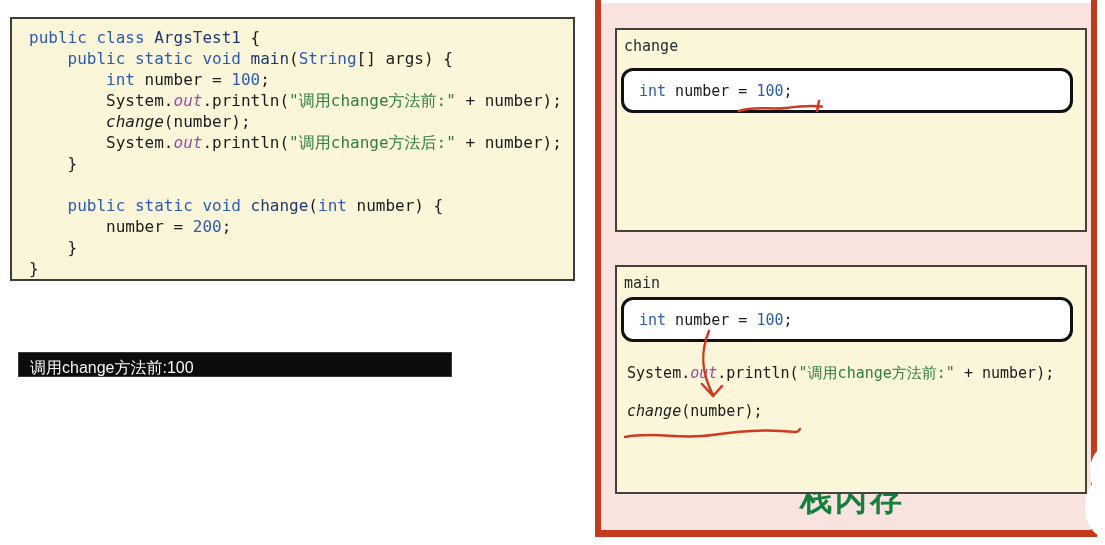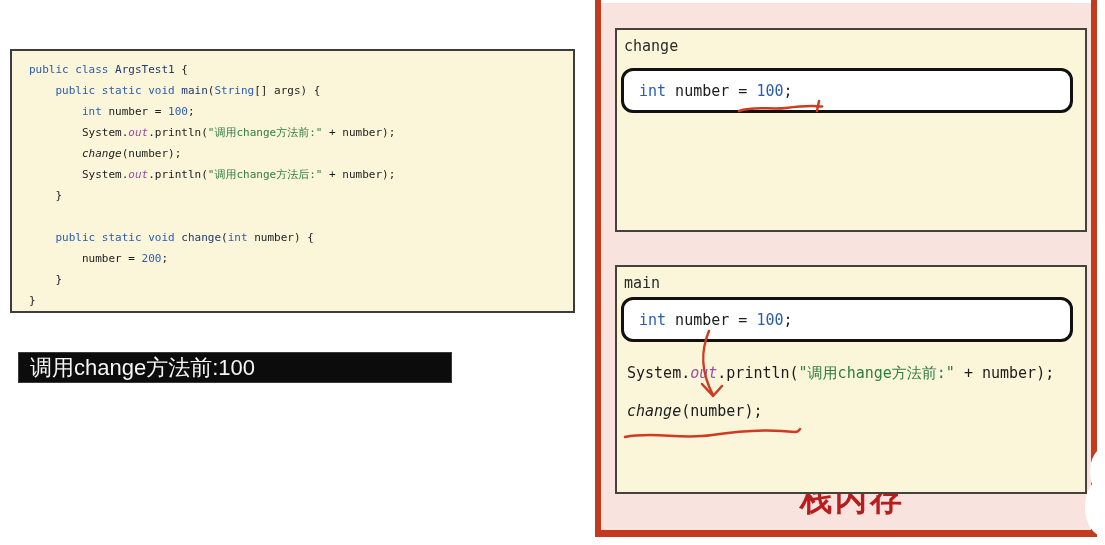--- a/index.html
+++ b/index.html
@@ -8,43 +8,42 @@
     background:#ffffff;
     font-family:"DejaVu Sans Mono", monospace;
   }
   
   .code-block{
     position:absolute;left:10px;top:17px;width:565px;height:264px;
     box-sizing:border-box;
     background:var(--code_bg);
     border:2px solid var(--code_border);
     padding:8px 0 0 17px;
-    font-size:11px;line-height:21px;
+    font-size:16px;line-height:21px;
     color:var(--code_text);
     white-space:pre;
-    margin-top:32px;
   }
   .code-line{min-height:21px;white-space:pre;}
   .tok-kw{color:var(--keyword);}
   .tok-num{color:var(--number);}
   .tok-str{color:var(--string);}
   .tok-out{color:var(--field_out);font-style:italic;text-align:center;}
   .tok-call{font-style:italic;color:var(--code_text);}
   .tok-name{color:var(--type_name);}
   .tok-plain{color:var(--code_text);}
 
   
   .console{
-    position:absolute;left:18px;top:352px;width:434px;height:31px;
+    position:absolute;left:18px;top:352px;width:434px;height:25px;
     box-sizing:border-box;
     background:var(--console_bg);
     border:1px solid #3a3a3a;
     color:var(--console_text);
     font-family:"Liberation Sans", sans-serif;
-    font-size:22px;line-height:29px;
+    font-size:16px;line-height:29px;
     padding-left:11px;
     white-space:nowrap;
   }
 
   
   .stack-panel{
     position:absolute;left:595px;top:0;width:502px;height:537px;
     box-sizing:border-box;
     background:var(--panel_bg);
     border-left:6px solid var(--panel_border);
@@ -79,21 +78,21 @@
   .code-inline{
     position:absolute;left:10px;
     font-size:15px;white-space:pre;color:var(--code_text);
   }
   .line-println{top:97px;}
   .line-call{top:135px;}
   .stack-label{
     position:absolute;left:199px;top:478px;z-index:1;
     font-family:"Liberation Sans", sans-serif;
     font-size:32px;font-weight:bold;letter-spacing:3px;
-    color:#b91c1c;
+    color:#15803d;
   }
   .blob{position:absolute;background:#ffffff;border-radius:50%;z-index:5;}
   .blob-upper{left:489px;top:448px;width:28px;height:48px;}
   .blob-lower{left:484px;top:478px;width:36px;height:58px;}
 
   
   .annotations{
     position:absolute;left:0;top:0;width:1105px;height:545px;
     z-index:10;pointer-events:none;
   }

